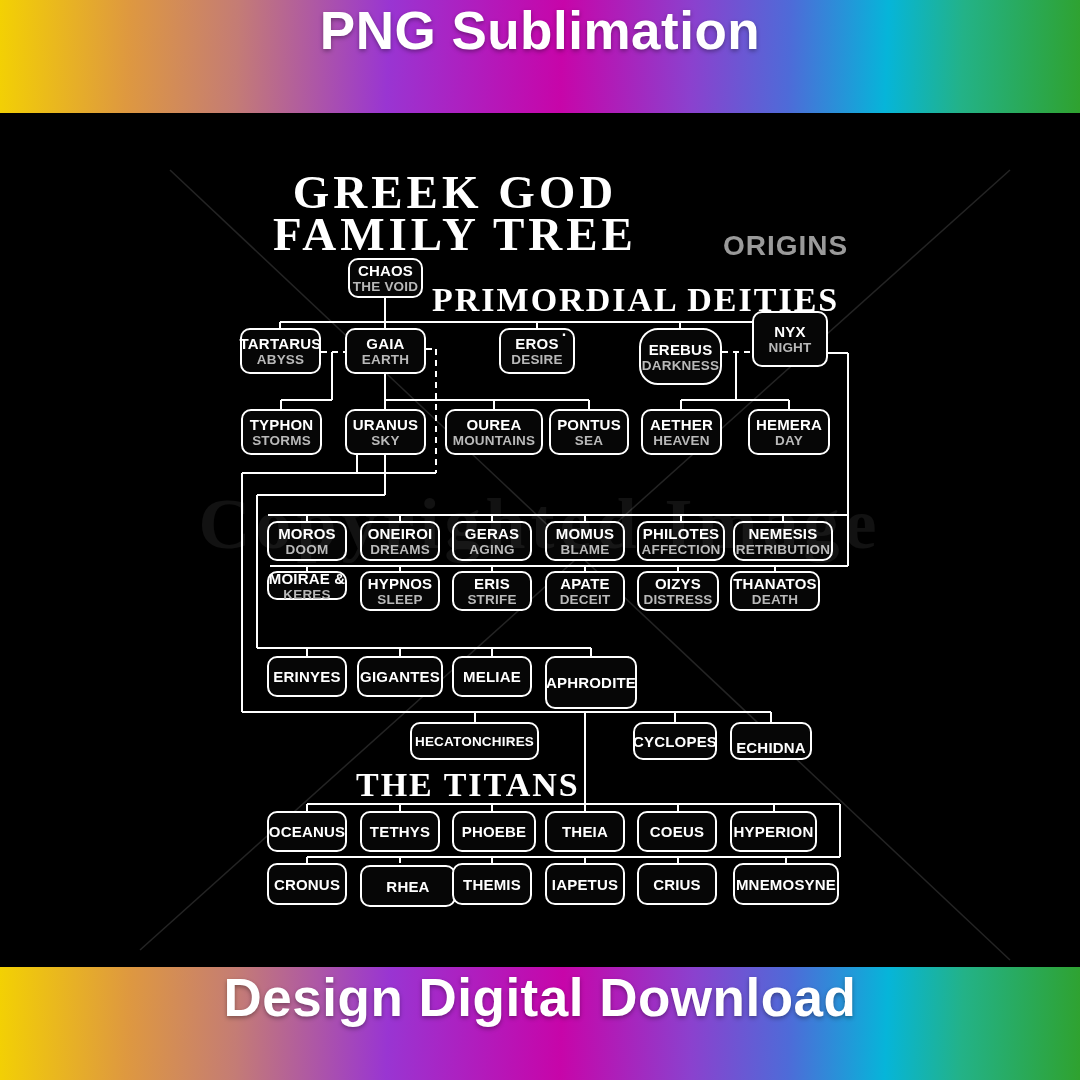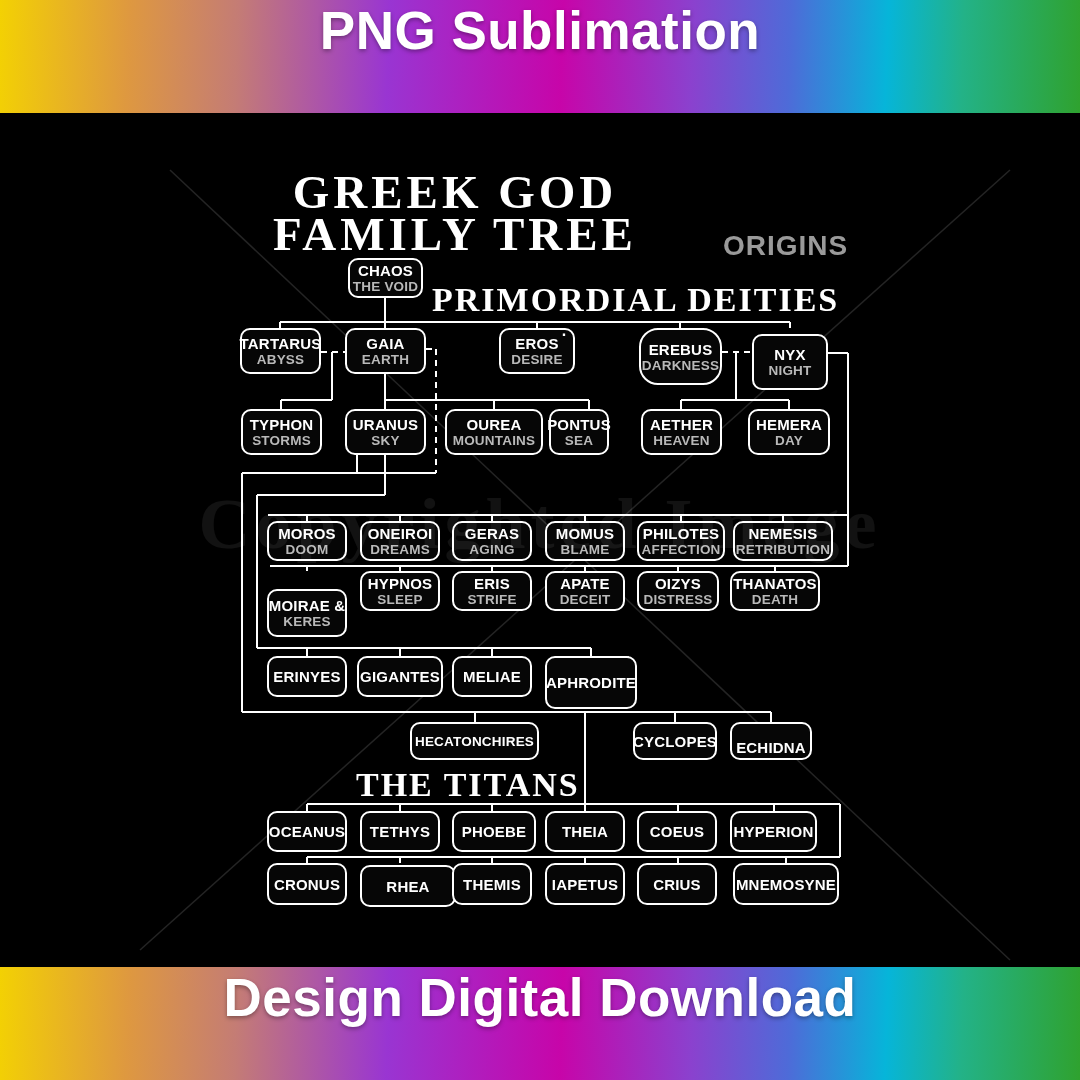--- a/index.html
+++ b/index.html
@@ -109,37 +109,37 @@
         </div>
         <div class="node" style="left: 499px; top: 215px; width: 76px; height: 46px;">
           <div class="n-name">EROS</div>
           <div class="n-sub">DESIRE</div>
           <span class="n-note">·</span>
         </div>
         <div class="node" style="left: 639px; top: 215px; width: 83px; height: 57px; border-radius: 19px;">
           <div class="n-name">EREBUS</div>
           <div class="n-sub">DARKNESS</div>
         </div>
-        <div class="node" style="left: 752px; top: 221px; width: 76px; height: 56px;">
+        <div class="node" style="left: 752px; top: 198px; width: 76px; height: 56px;">
           <div class="n-name">NYX</div>
           <div class="n-sub">NIGHT</div>
         </div>
         <div class="node" style="left: 241px; top: 296px; width: 81px; height: 46px;">
           <div class="n-name">TYPHON</div>
           <div class="n-sub">STORMS</div>
         </div>
         <div class="node" style="left: 345px; top: 296px; width: 81px; height: 46px;">
           <div class="n-name">URANUS</div>
           <div class="n-sub">SKY</div>
         </div>
         <div class="node" style="left: 445px; top: 296px; width: 98px; height: 46px;">
           <div class="n-name">OUREA</div>
           <div class="n-sub">MOUNTAINS</div>
         </div>
-        <div class="node" style="left: 549px; top: 296px; width: 60px; height: 46px; align-items: center;">
+        <div class="node" style="left: 549px; top: 296px; width: 80px; height: 46px; align-items: center;">
           <div class="n-name">PONTUS</div>
           <div class="n-sub">SEA</div>
         </div>
         <div class="node" style="left: 641px; top: 296px; width: 81px; height: 46px;">
           <div class="n-name">AETHER</div>
           <div class="n-sub">HEAVEN</div>
         </div>
         <div class="node" style="left: 748px; top: 296px; width: 82px; height: 46px;">
           <div class="n-name">HEMERA</div>
           <div class="n-sub">DAY</div>
@@ -161,21 +161,21 @@
           <div class="n-sub">BLAME</div>
         </div>
         <div class="node" style="left: 637px; top: 408px; width: 88px; height: 40px;">
           <div class="n-name">PHILOTES</div>
           <div class="n-sub">AFFECTION</div>
         </div>
         <div class="node" style="left: 733px; top: 408px; width: 100px; height: 40px;">
           <div class="n-name">NEMESIS</div>
           <div class="n-sub">RETRIBUTION</div>
         </div>
-        <div class="node" style="left: 267px; top: 476px; width: 80px; height: 48px;">
+        <div class="node" style="left: 267px; top: 458px; width: 80px; height: 29px;">
           <div class="n-name">MOIRAE &amp;</div>
           <div class="n-sub">KERES</div>
         </div>
         <div class="node" style="left: 360px; top: 458px; width: 80px; height: 40px;">
           <div class="n-name">HYPNOS</div>
           <div class="n-sub">SLEEP</div>
         </div>
         <div class="node" style="left: 452px; top: 458px; width: 80px; height: 40px;">
           <div class="n-name">ERIS</div>
           <div class="n-sub">STRIFE</div>

